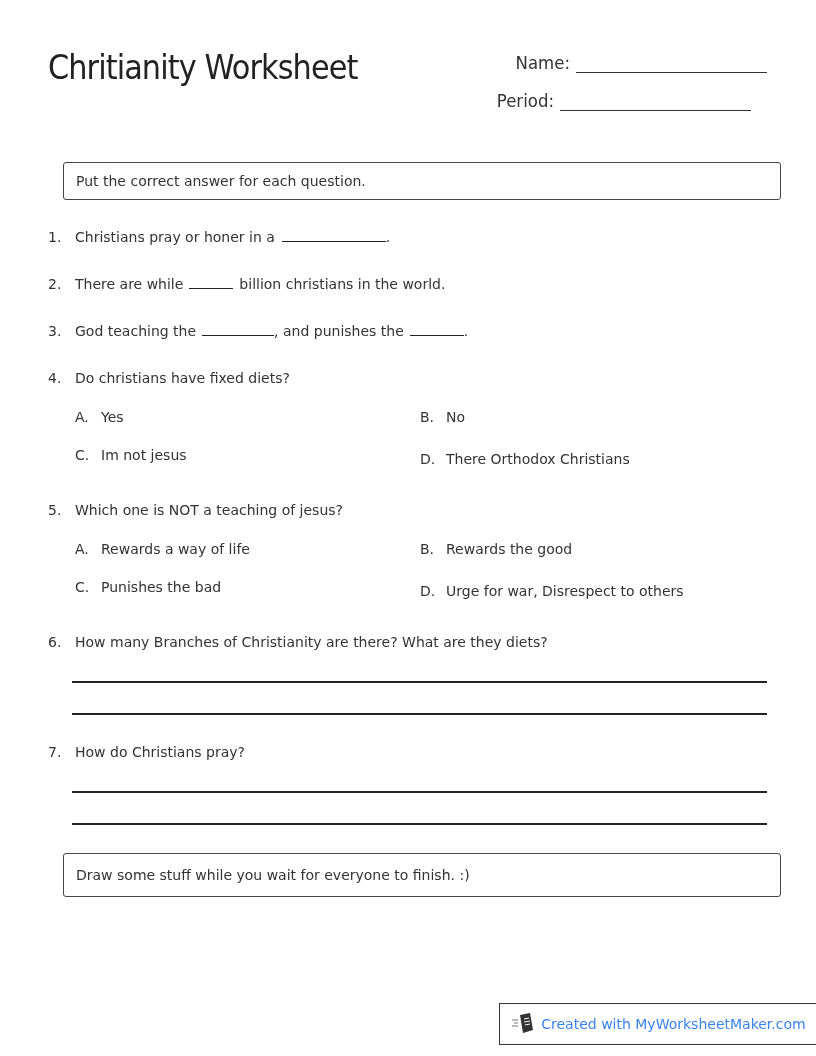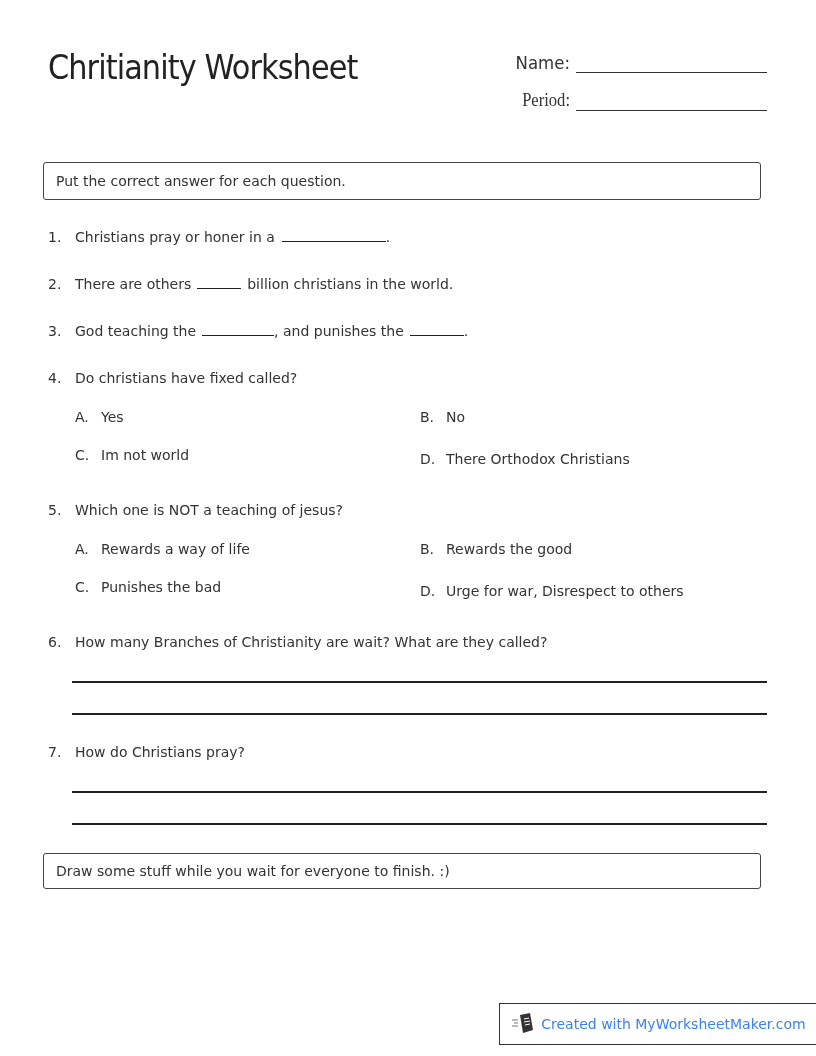--- a/index.html
+++ b/index.html
@@ -3,88 +3,88 @@
 <meta charset="utf-8">
 <style>
   html, body { margin: 0; padding: 0; background: #ffffff; }
   body { width: 816px; height: 1056px; position: relative; overflow: hidden;
          font-family: "DejaVu Sans", sans-serif; color: #2a2a2a; }
   .title { position: absolute; left: 48px; top: 48px; font-size: 33px; font-weight: normal;
            letter-spacing: -1px; color: #222; margin: 0; transform: scaleX(0.92); transform-origin: left; }
   .field { position: absolute; display: flex; align-items: flex-end; }
   .field .lbl { font-size: 18px; color: #333; text-align: right; width: 80px; transform: scaleX(0.92); transform-origin: right; }
   .field .line { width: 191px; border-bottom: 1.5px solid #333; margin-left: 6px; height: 20px; }
-  .box { position: absolute; left: 43px; width: 718px; border: 1.5px solid #444; border-radius: 3px;
+  .box { position: absolute; left: 63px; width: 718px; border: 1.5px solid #444; border-radius: 3px;
          font-size: 14px; color: #333; box-sizing: border-box; padding: 12px 12px; display: flex; align-items: center; }
   .q { position: absolute; left: 48px; font-size: 14px; color: #333; display: flex; white-space: nowrap; }
   .q .num { width: 27px; }
   .blank { display: inline-block; border-bottom: 1.5px solid #222; height: 12px; vertical-align: baseline; margin: 0 4px; }
   .opt { position: absolute; font-size: 14px; color: #333; display: flex; white-space: nowrap; }
   .opt .letter { width: 26px; }
   .ans-line { position: absolute; left: 72px; width: 695px; border-top: 2px solid #222; }
   .footer { position: absolute; left: 499px; top: 1003px; width: 319px; height: 42px; border: 1.5px solid #333;
             box-sizing: border-box; display: flex; align-items: center; justify-content: center; font-size: 14px; color: #3b82f6; }
   .footer svg { margin-right: 6px; }
 </style>
 </head>
 <body>
 
 <h1 class="title">Chritianity Worksheet</h1>
 
 <div class="field" style="left:490px; top:52px;">
   <span class="lbl">Name:</span>
   <span class="line"></span>
 </div>
-<div class="field" style="left:490px; top:90px;font-family:Liberation Serif, serif;">
+<div class="field" style="left:474px; top:90px;">
   <span class="lbl">Period:</span>
   <span class="line"></span>
 </div>
 
 <div class="box" style="top:162px; height:38px;">
   <span>Put the correct answer for each question.</span>
 </div>
 
 <div class="q" style="top:229px;">
   <span class="num">1.</span>
   <span>Christians pray or honer in a</span>
   <span class="blank" style="width:104px; margin-left:7px; margin-right:0;"></span>
   <span>.</span>
 </div>
 
 <div class="q" style="top:276px;">
   <span class="num">2.</span>
-  <span>There are others</span>
+  <span>There are while</span>
   <span class="blank" style="width:44px; margin:0 6px;"></span>
   <span>billion christians in the world.</span>
 </div>
 
 <div class="q" style="top:323px;">
   <span class="num">3.</span>
   <span>God teaching the</span>
   <span class="blank" style="width:72px; margin:0 0 0 6px;"></span>
   <span>, and punishes the</span>
   <span class="blank" style="width:54px; margin:0 0 0 6px;"></span>
   <span>.</span>
 </div>
 
 <div class="q" style="top:370px;">
   <span class="num">4.</span>
-  <span>Do christians have fixed called?</span>
+  <span>Do christians have fixed diets?</span>
 </div>
 <div class="opt" style="left:75px; top:409px;">
   <span class="letter">A.</span>
   <span>Yes</span>
 </div>
 <div class="opt" style="left:420px; top:409px;">
   <span class="letter">B.</span>
   <span>No</span>
 </div>
 <div class="opt" style="left:75px; top:447px;">
   <span class="letter">C.</span>
-  <span>Im not world</span>
+  <span>Im not jesus</span>
 </div>
 <div class="opt" style="left:420px; top:451px;">
   <span class="letter">D.</span>
   <span>There Orthodox Christians</span>
 </div>
 
 <div class="q" style="top:502px;">
   <span class="num">5.</span>
   <span>Which one is NOT a teaching of jesus?</span>
 </div>
@@ -100,33 +100,33 @@
   <span class="letter">C.</span>
   <span>Punishes the bad</span>
 </div>
 <div class="opt" style="left:420px; top:583px;">
   <span class="letter">D.</span>
   <span>Urge for war, Disrespect to others</span>
 </div>
 
 <div class="q" style="top:634px;">
   <span class="num">6.</span>
-  <span>How many Branches of Christianity are wait? What are they called?</span>
+  <span>How many Branches of Christianity are there? What are they diets?</span>
 </div>
 <div class="ans-line" style="top:681px;"></div>
 <div class="ans-line" style="top:713px;"></div>
 
 <div class="q" style="top:744px;">
   <span class="num">7.</span>
   <span>How do Christians pray?</span>
 </div>
 <div class="ans-line" style="top:791px;"></div>
 <div class="ans-line" style="top:823px;"></div>
 
-<div class="box" style="top:853px; height:36px;align-items:center;">
+<div class="box" style="top:853px; height:44px;align-items:center;">
   <span>Draw some stuff while you wait for everyone to finish. :)</span>
 </div>
 
 <div class="footer">
   <span>
     <svg width="24" height="22" viewBox="0 0 24 22">
       <line x1="1" y1="8" x2="7" y2="8" stroke="#777" stroke-width="1"></line>
       <line x1="3" y1="11" x2="7" y2="11" stroke="#777" stroke-width="1"></line>
       <line x1="1" y1="14" x2="7" y2="14" stroke="#777" stroke-width="1"></line>
       <path d="M9 3 L19 1 L22 18 L12 21 Z" fill="#333"></path>

